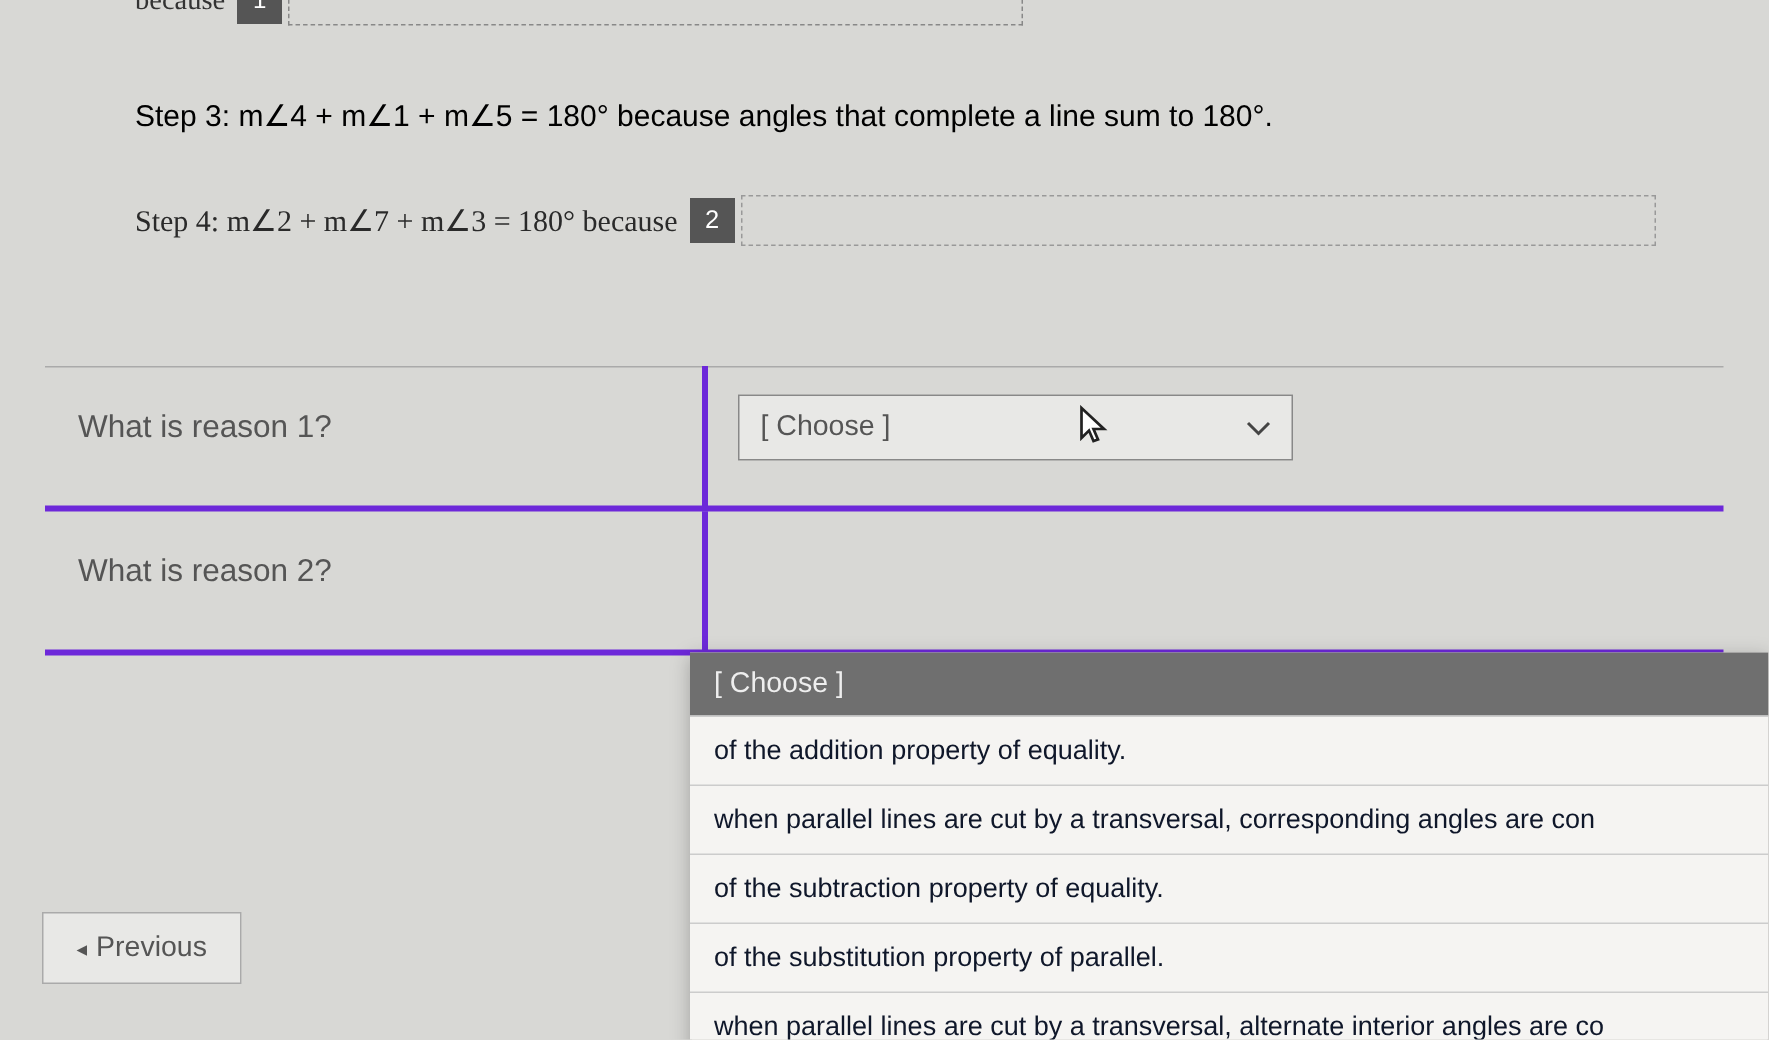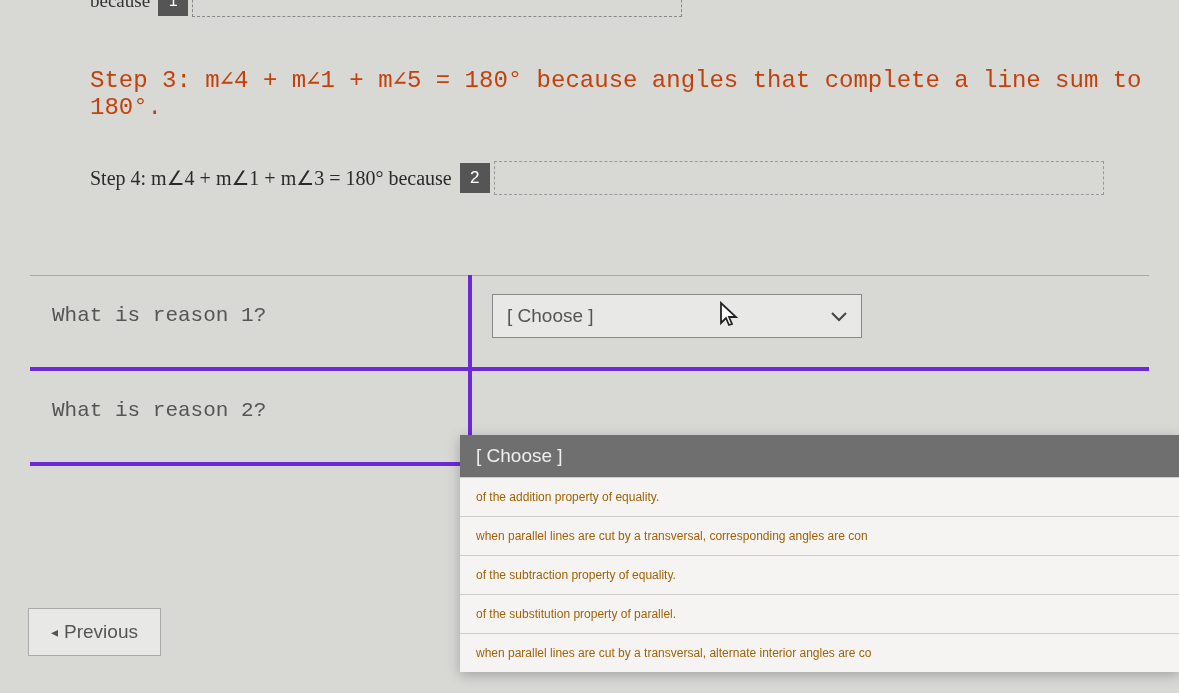--- a/index.html
+++ b/index.html
@@ -42,23 +42,23 @@
     }
     .dashed-box-top {
       border: 1.5px dashed #888;
       height: 32px;
       width: 490px;
       margin-left: 4px;
     }
     .step3 {
       margin-top: 48px;
       margin-left: 60px;
-      font-family: Liberation Mono, monospace;
-      font-size: 24px;
-      color: #c2410c;
+      font-family: Liberation Sans, sans-serif;
+      font-size: 20px;
+      color: #000000;
       font-weight: 500;
     }
     .step4 {
       margin-top: 40px;
       margin-left: 60px;
       font-family: Georgia, 'Times New Roman', serif;
       font-size: 20px;
       color: #2a2a2a;
       font-weight: 500;
       display: flex;
@@ -90,21 +90,21 @@
     .questions-table td {
       border: 4px solid #6d28d9;
       padding: 0;
       vertical-align: top;
     }
     .question-cell {
       width: 440px;
       padding: 28px 22px 40px 22px !important;
       font-size: 21px;
       color: #555;
-      font-family: Liberation Mono, monospace;
+      font-family: Liberation Sans, sans-serif;
       border-left: none !important;
     }
     .answer-cell {
       padding: 18px 20px !important;
       border-right: none !important;
       position: relative;
     }
     .select-box {
       border: 1px solid #888;
       background: #e8e8e6;
@@ -140,22 +140,22 @@
       z-index: 10;
     }
     .dropdown-header {
       background: #6f6f6f;
       color: #eee;
       padding: 10px 16px;
       font-size: 19px;
     }
     .dropdown-item {
       padding: 12px 16px;
-      font-size: 12px;
-      color: #a16207;
+      font-size: 18px;
+      color: #0f172a;
       border-top: 1px solid #ccc;
       cursor: pointer;
       white-space: nowrap;
       overflow: hidden;
     }
     .prev-button {
       position: absolute;
       left: 28px;
       top: 608px;
       border: 1px solid #aaa;
@@ -181,21 +181,21 @@
 <div class="content-area">
   <div class="step-partial">
     <span>because</span>
     <span class="blank-box-1">1</span>
     <span class="dashed-box-top"></span>
   </div>
 
   <div class="step3">Step 3: m∠4 + m∠1 + m∠5 = 180° because angles that complete a line sum to 180°.</div>
 
   <div class="step4">
-    <span>Step 4: m∠4 + m∠1 + m∠3 = 180° because</span>
+    <span>Step 4: m∠2 + m∠7 + m∠3 = 180° because</span>
     <span class="blank-box-2">2</span>
     <span class="dashed-box-2"></span>
   </div>
 
   <table class="questions-table">
     <tbody>
         <tr class="first-row">
       <td class="question-cell">
         <span>What is reason 1?</span>
       </td>

